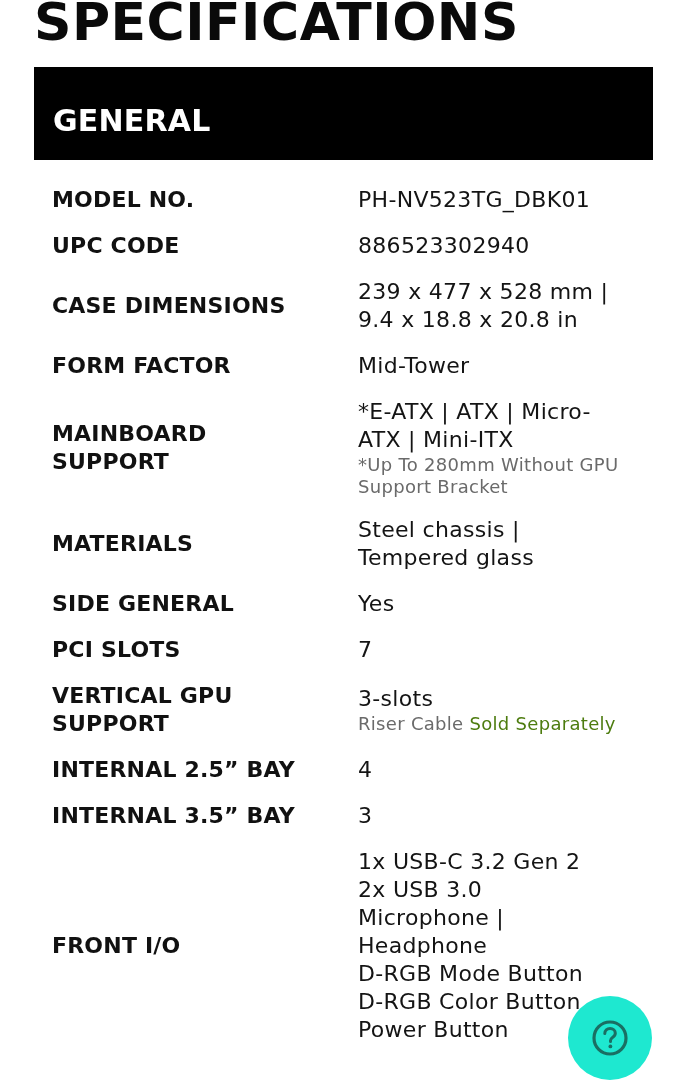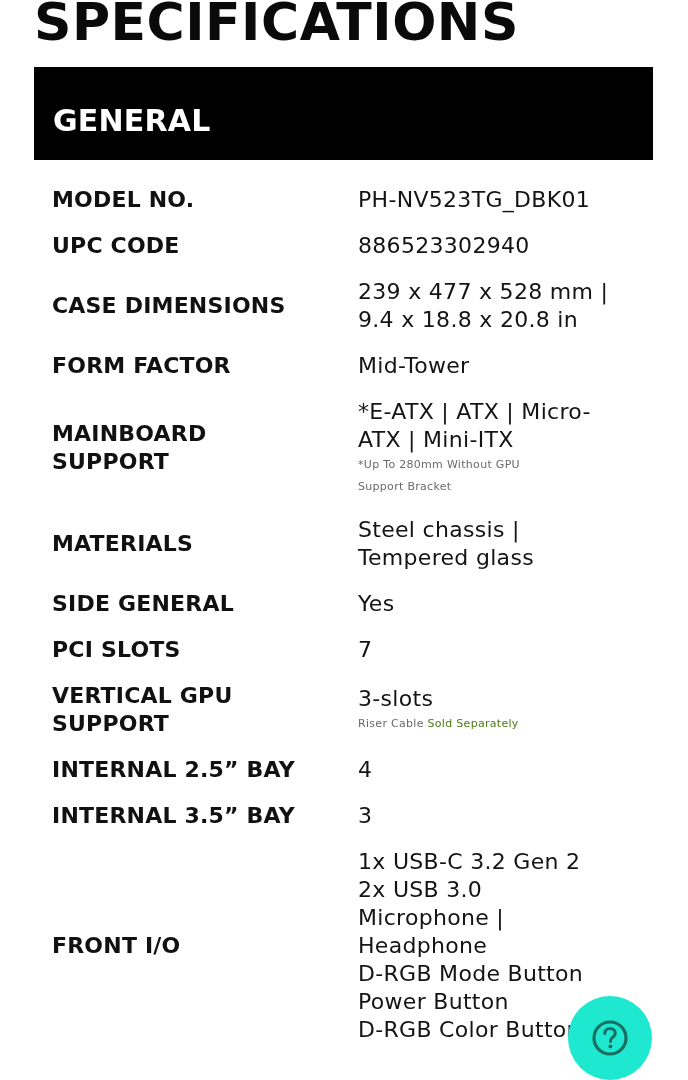--- a/index.html
+++ b/index.html
@@ -75,21 +75,21 @@
     color: #141414;
     font-family: "DejaVu Sans", "Liberation Sans", sans-serif;
     letter-spacing: 0.3px;
   }
   .spec-value .line {
     display: block;
     white-space: nowrap;
   }
   .spec-note {
     display: block;
-    font-size: 11px;
+    font-size: 18px;
     line-height: 22px;
     color: #6a6a6a;
     font-family: "DejaVu Sans", "Liberation Sans", sans-serif;
   }
   .spec-note .accent {
     color: #4d7c0f;
   }
   .help-button {
     position: absolute;
     left: 568px;
@@ -208,22 +208,22 @@
   </div>
 
   <div class="spec-row">
     <div class="spec-label">FRONT I/O</div>
     <div class="spec-value">
       <span class="line">1x USB-C 3.2 Gen 2</span>
       <span class="line">2x USB 3.0</span>
       <span class="line">Microphone |</span>
       <span class="line">Headphone</span>
       <span class="line">D-RGB Mode Button</span>
+      <span class="line">D-RGB Color Button</span>
       <span class="line">Power Button</span>
-      <span class="line">D-RGB Color Button</span>
     </div>
   </div>
 
 </div>
 
 <div class="help-button">
   <span>
     <svg width="40" height="40" viewBox="0 0 40 40">
       <circle cx="20" cy="20" r="16" fill="none" stroke="#1a6f63" stroke-width="3.2"></circle>
       <path d="M14.8 15.6c0-3 2.3-5 5.3-5 3 0 5.2 1.9 5.2 4.6 0 2.2-1.3 3.3-2.8 4.3-1.3.9-2 1.5-2 3.1v.8" fill="none" stroke="#1a6f63" stroke-width="3" stroke-linecap="round"></path>

